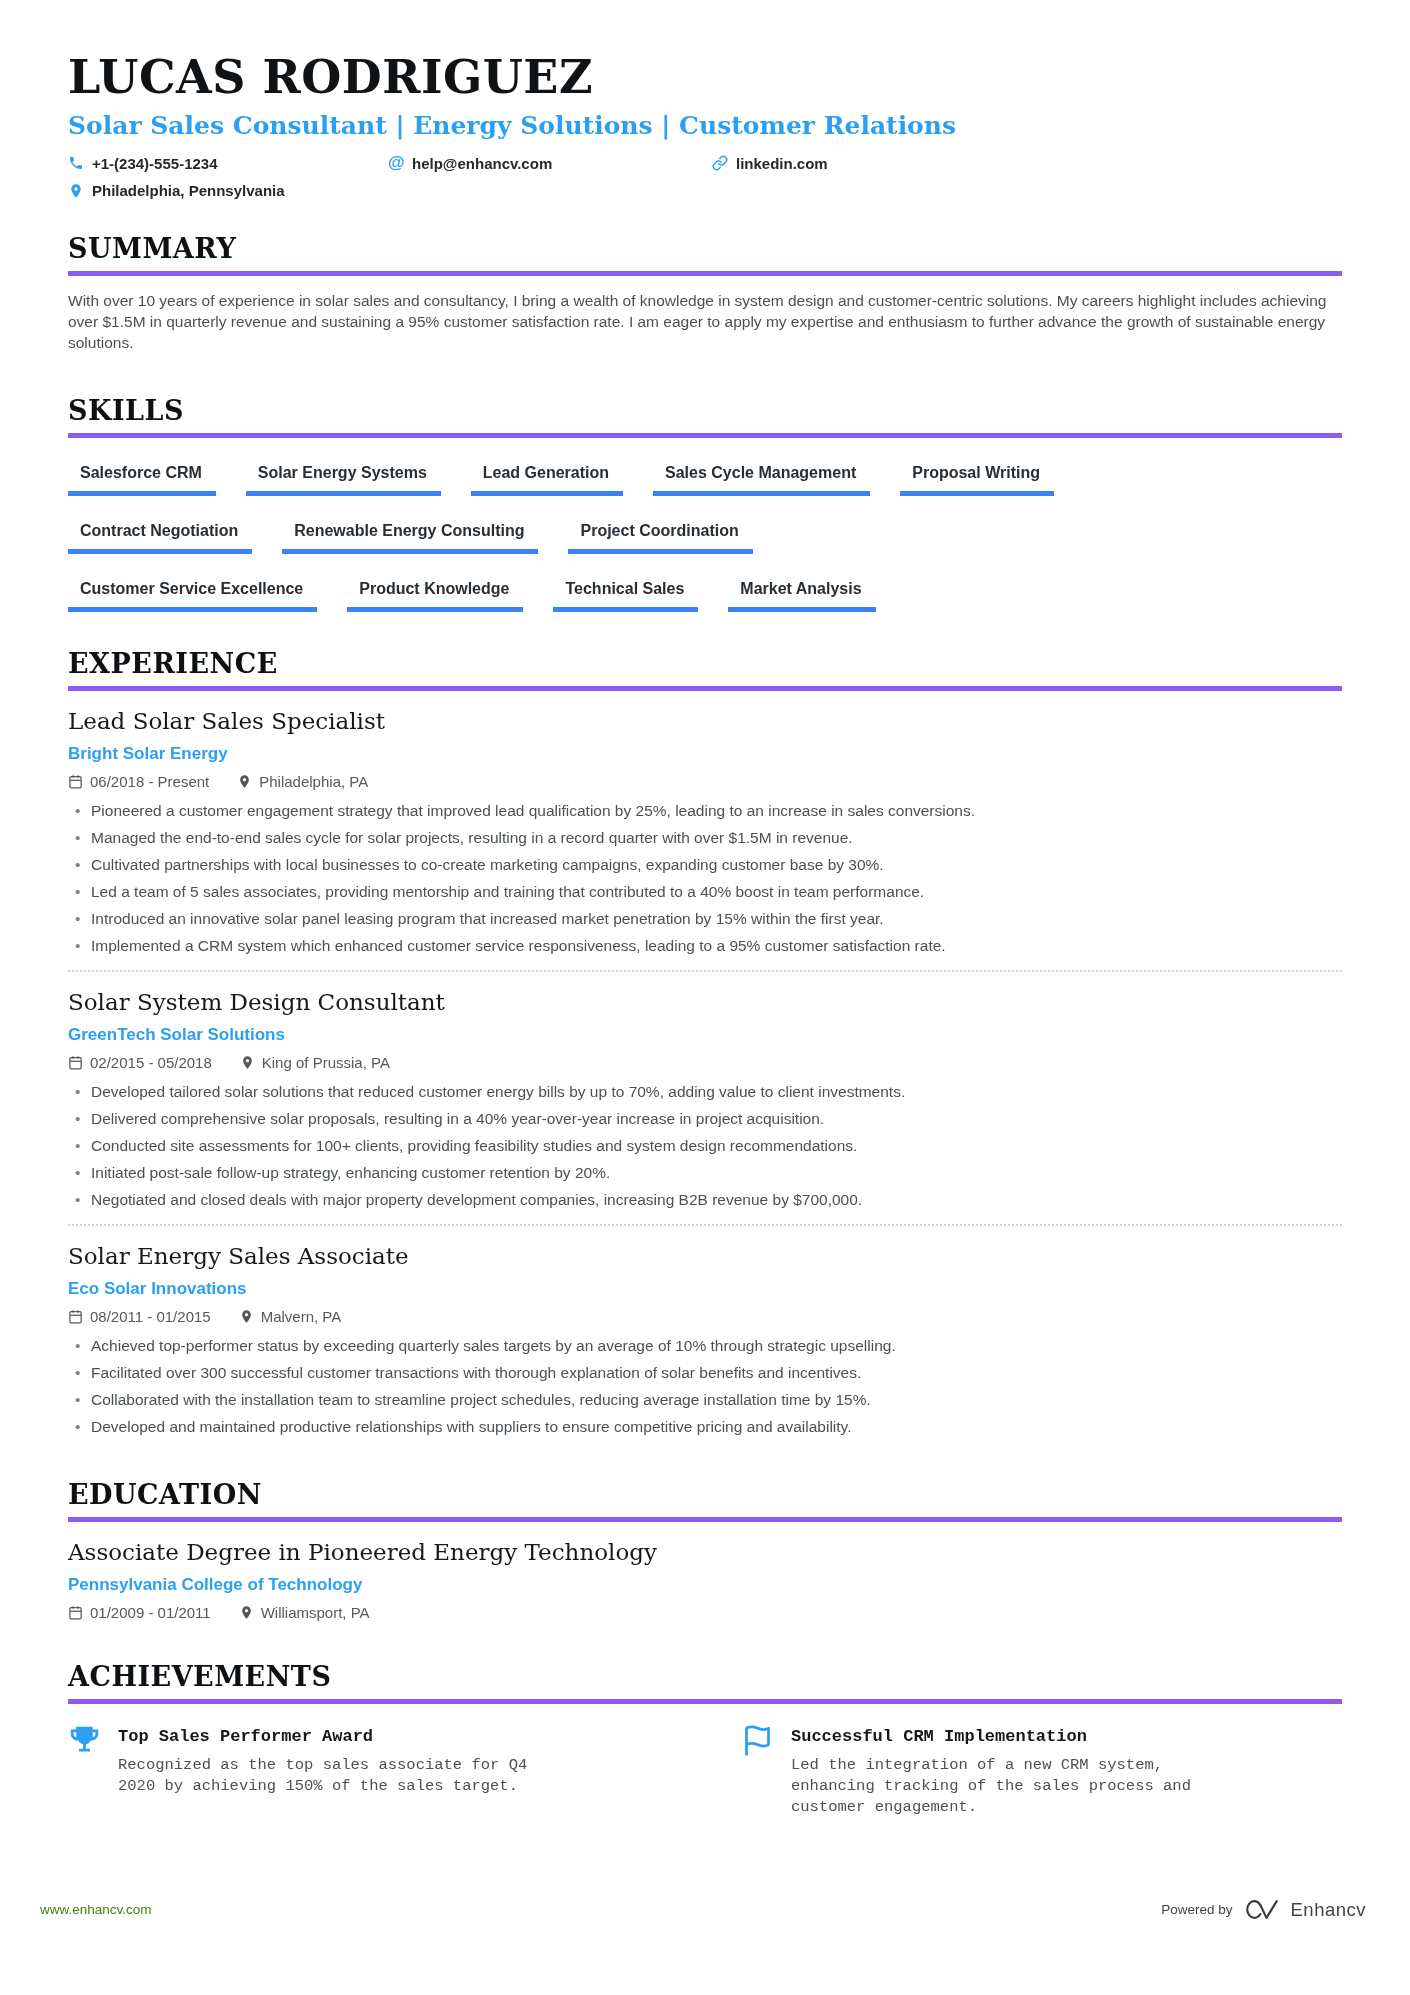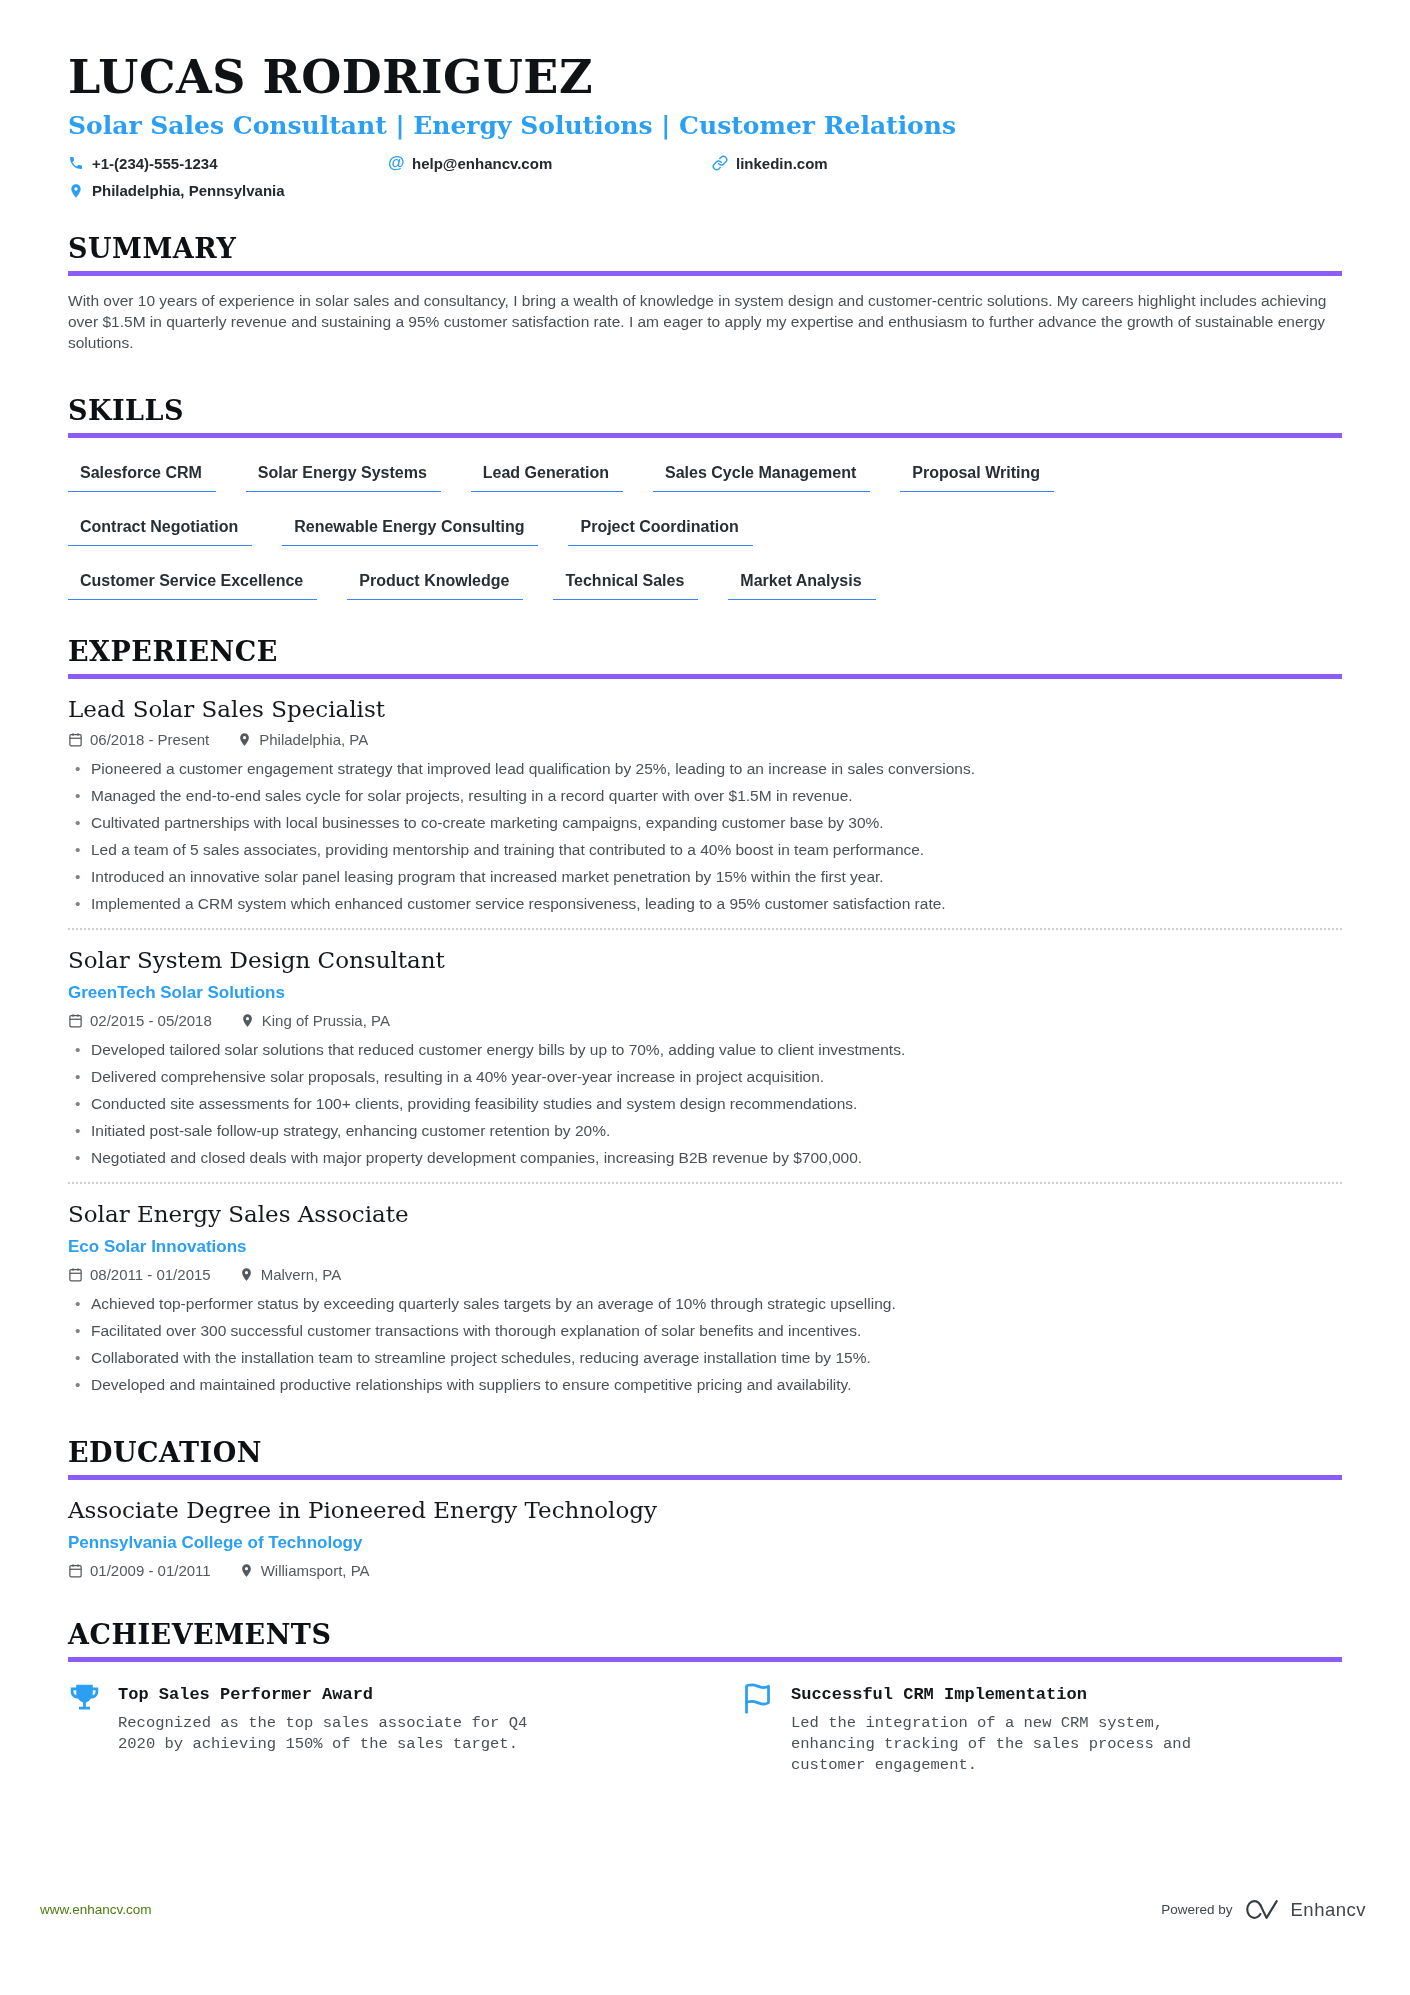--- a/index.html
+++ b/index.html
@@ -36,21 +36,21 @@
     border-bottom:5px solid #8b5cf6; padding-bottom:7px;
   }
   .summary { margin-top:34px; }
   .summary p { margin-top:14px; font-size:15.5px; line-height:21px; color:#4a5156; }
 
   
   .skills { margin-top:42px; }
   .skill-row { display:flex; gap:30px; margin-top:26px; }
   .skill {
     font-weight:700; font-size:16px; color:#272e34;
-    padding:0 14px 9px 12px; border-bottom:1px solid #3b82f6; white-space:nowrap;
+    padding:0 14px 9px 12px; border-bottom:5px solid #3b82f6; white-space:nowrap;
   }
 
   
   .experience { margin-top:36px; }
   .job-title { font-family:"DejaVu Serif", serif; font-weight:400;
     font-size:23px; color:#16191c; margin-top:17px; }
   .company { font-weight:700; font-size:17px; color:#2b9ff2; margin-top:10px; }
   .meta { display:flex; align-items:center; gap:28px; margin-top:9px;
     font-size:15px; color:#54595e; }
   .meta-item { display:flex; align-items:center; gap:7px;text-align:right; }
@@ -156,20 +156,21 @@
       <span class="skill">Technical Sales</span>
       <span class="skill">Market Analysis</span>
     </div>
   </div>
 
   <div class="experience">
     <div class="section-heading">EXPERIENCE</div>
 
     <div>
       <div class="job-title">Lead Solar Sales Specialist</div>
+      <div class="company">Bright Solar Energy</div>
       <div class="meta">
         <span class="meta-item">
           <span class="m-icon">
             <svg viewBox="0 0 24 24" fill="none" stroke="currentColor" stroke-width="2">
                 <rect x="3" y="4" width="18" height="18" rx="2"></rect>
                 <line x1="16" y1="2" x2="16" y2="6"></line>
                 <line x1="8" y1="2" x2="8" y2="6"></line>
                 <line x1="3" y1="10" x2="21" y2="10"></line>
               </svg>
           </span>

